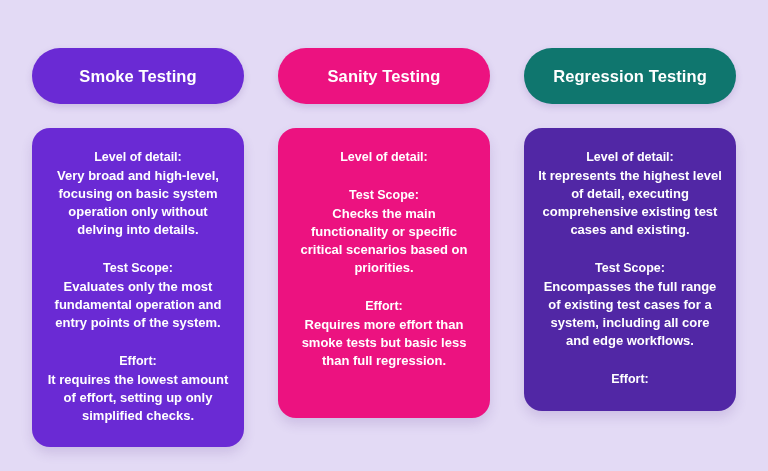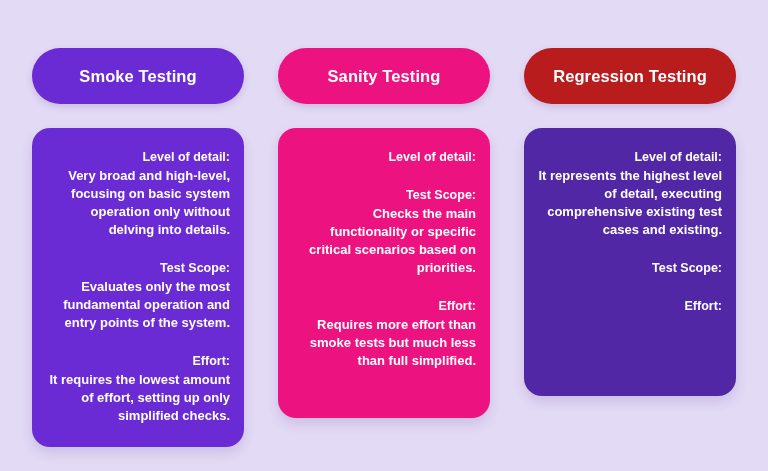--- a/index.html
+++ b/index.html
@@ -48,24 +48,24 @@
     border-radius: 18px;
     padding: 20px 14px 22px 14px;
     box-sizing: border-box;
     color: #ffffff;
     box-shadow: 0 6px 12px rgba(90, 50, 140, 0.16);
   }
   .col-1 .col-header { background: #6a2ad4; }
   .col-1 .col-body   { background: #6a2ad4; min-height: 290px; }
   .col-2 .col-header { background: #ec1280; }
   .col-2 .col-body   { background: #ec1280; min-height: 290px; }
-  .col-3 .col-header { background: #b91c1c; text-align: right; }
+  .col-3 .col-header { background: #0f766e; text-align: right; }
   .col-3 .col-body   { background: #5127a5; min-height: 268px; }
 
-  .section { text-align: right; }
+  .section { text-align: center; }
   .section + .section { margin-top: 20px; }
   .section-title {
     font-size: 12.5px;
     font-weight: bold;
     line-height: 18px;
     margin-bottom: 1px;
   }
   .section-text {
     font-size: 13px;
     font-weight: bold;
@@ -100,34 +100,35 @@
     <div class="col-body">
       <div class="section">
         <div class="section-title">Level of detail:</div>
       </div>
       <div class="section">
         <div class="section-title">Test Scope:</div>
         <div class="section-text">Checks the main functionality or specific critical scenarios based on priorities.</div>
       </div>
       <div class="section">
         <div class="section-title">Effort:</div>
-        <div class="section-text">Requires more effort than smoke tests but much less than full simplified.</div>
+        <div class="section-text">Requires more effort than smoke tests but basic less than full regression.</div>
       </div>
     </div>
   </div>
 
   <div class="column col-3">
     <div class="col-header">Regression Testing</div>
     <div class="col-body">
       <div class="section">
         <div class="section-title">Level of detail:</div>
         <div class="section-text">It represents the highest level of detail, executing comprehensive existing test cases and existing.</div>
       </div>
       <div class="section">
         <div class="section-title">Test Scope:</div>
+        <div class="section-text">Encompasses the full range of existing test cases for a system, including all core and edge workflows.</div>
       </div>
       <div class="section">
         <div class="section-title">Effort:</div>
       </div>
     </div>
   </div>
 
 </div>
 
 </body></html>

